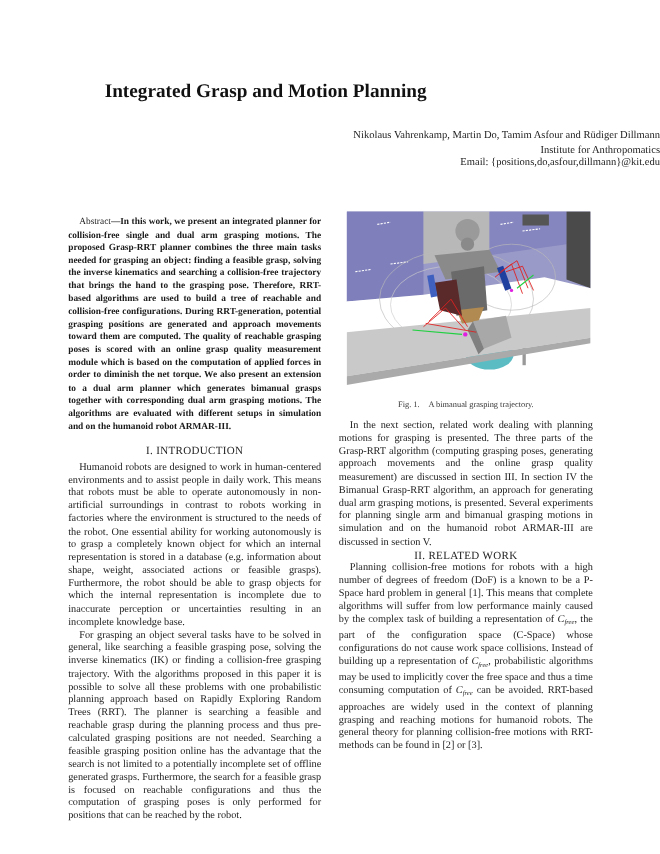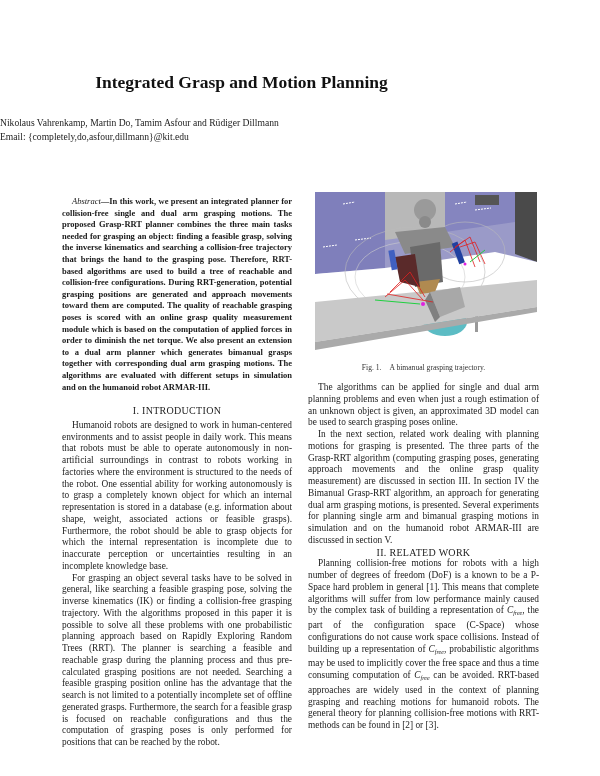--- a/index.html
+++ b/index.html
@@ -1,46 +1,47 @@
 <!DOCTYPE html>
 <html><head>
 <meta charset="utf-8">
 <style>
   html, body { margin: 0; padding: 0; background: #ffffff; }
   body { width: 600px; height: 776px; position: relative; overflow: hidden;
          font-family: "Liberation Serif", "DejaVu Serif", serif; color: #222; }
   .title { position: absolute; top: 72px; left: 0; width: 483px; text-align: center;
            font-weight: bold; font-size: 17.5px; color: #111; }
-  .authors { position: absolute; top: 117px; left: 0; width: 600px; text-align: left;
+  .authors { position: absolute; top: 117px; left: 0; width: 600px; text-align: right;
              font-size: 9.6px; line-height: 11.6px; color: #222; }
   .authors div { white-space: nowrap; }
   .col { position: absolute; font-size: 9.35px; line-height: 11.75px; text-align: justify; }
   .left { left: 62px; top: 196px; width: 230px; }
   .abstract { font-weight: bold; font-size: 8.5px; line-height: 11.6px; text-align: justify;
               text-indent: 10px; margin: 0 0 0 0; color: #1a1a1a; }
-  .abstract .lead { font-style: italic; font-weight: normal; }
+  .abstract .lead { font-weight: normal; }
   .sec { text-align: center; font-size: 10px; letter-spacing: 0.3px; margin: 0; line-height: 11.75px; }
   p { margin: 0; text-indent: 10px; }
   .fig { position: absolute; left: 315px; top: 192px; width: 222px; height: 162px; overflow: hidden; }
   .caption { position: absolute; left: 308px; top: 363px; width: 231px; text-align: center;
              font-size: 7.6px; color: #333; }
   .caption .lbl { margin-right: 8px; }
   .right-text { position: absolute; left: 308px; top: 382px; width: 231px; font-size: 9.35px;
                 line-height: 11.75px; text-align: justify; }
   i.m { font-style: italic; }
   sub { font-size: 6px; font-style: italic; vertical-align: -2px; }
 </style>
 </head>
 <body>
 
 <div class="title">Integrated Grasp and Motion Planning</div>
 
 <div class="authors">
   <div style="margin-bottom:2px;">Nikolaus Vahrenkamp, Martin Do, Tamim Asfour and Rüdiger Dillmann</div>
-  <div>Email: {completely,do,asfour,dillmann}@kit.edu</div>
+  <div>Institute for Anthropomatics</div>
+  <div>Email: {positions,do,asfour,dillmann}@kit.edu</div>
 </div>
 
 <div class="col left">
   <div class="abstract"><span class="lead">Abstract</span><span>—</span><span>In this work, we present an integrated planner for collision-free single and dual arm grasping motions. The proposed Grasp-RRT planner combines the three main tasks needed for grasping an object: finding a feasible grasp, solving the inverse kinematics and searching a collision-free trajectory that brings the hand to the grasping pose. Therefore, RRT-based algorithms are used to build a tree of reachable and collision-free configurations. During RRT-generation, potential grasping positions are generated and approach movements toward them are computed. The quality of reachable grasping poses is scored with an online grasp quality measurement module which is based on the computation of applied forces in order to diminish the net torque. We also present an extension to a dual arm planner which generates bimanual grasps together with corresponding dual arm grasping motions. The algorithms are evaluated with different setups in simulation and on the humanoid robot ARMAR-III.</span></div>
   <div style="height:12px"></div>
   <div class="sec">I. INTRODUCTION</div>
   <div style="height:3px"></div>
   <p>Humanoid robots are designed to work in human-centered environments and to assist people in daily work. This means that robots must be able to operate autonomously in non-artificial surroundings in contrast to robots working in factories where the environment is structured to the needs of the robot. One essential ability for working autonomously is to grasp a completely known object for which an internal representation is stored in a database (e.g. information about shape, weight, associated actions or feasible grasps). Furthermore, the robot should be able to grasp objects for which the internal representation is incomplete due to inaccurate perception or uncertainties resulting in an incomplete knowledge base.</p>
   <p>For grasping an object several tasks have to be solved in general, like searching a feasible grasping pose, solving the inverse kinematics (IK) or finding a collision-free grasping trajectory. With the algorithms proposed in this paper it is possible to solve all these problems with one probabilistic planning approach based on Rapidly Exploring Random Trees (RRT). The planner is searching a feasible and reachable grasp during the planning process and thus pre-calculated grasping positions are not needed. Searching a feasible grasping position online has the advantage that the search is not limited to a potentially incomplete set of offline generated grasps. Furthermore, the search for a feasible grasp is focused on reachable configurations and thus the computation of grasping poses is only performed for positions that can be reached by the robot.</p>
 </div>
@@ -99,17 +100,16 @@
     </g>
     <line x1="60" y1="108" x2="105" y2="112" stroke="#20d040" stroke-width="1"></line>
     <line x1="155" y1="70" x2="170" y2="58" stroke="#20d040" stroke-width="1"></line>
     <circle cx="108" cy="112" r="2" fill="#e020e0"></circle>
     <circle cx="150" cy="72" r="1.5" fill="#e020e0"></circle>
   </svg>
 </div>
 <div class="caption"><span class="lbl">Fig. 1.</span><span>A bimanual grasping trajectory.</span></div>
 
 <div class="right-text">
-  <p>The algorithms can be applied for single and dual arm planning problems and even when just a rough estimation of an unknown object is given, an approximated 3D model can be used to search grasping poses online.</p>
   <p>In the next section, related work dealing with planning motions for grasping is presented. The three parts of the Grasp-RRT algorithm (computing grasping poses, generating approach movements and the online grasp quality measurement) are discussed in section III. In section IV the Bimanual Grasp-RRT algorithm, an approach for generating dual arm grasping motions, is presented. Several experiments for planning single arm and bimanual grasping motions in simulation and on the humanoid robot ARMAR-III are discussed in section V.</p>
   <div class="sec">II. RELATED WORK</div>
   <p><span>Planning collision-free motions for robots with a high number of degrees of freedom (DoF) is a known to be a P-Space hard problem in general [1]. This means that complete algorithms will suffer from low performance mainly caused by the complex task of building a representation of </span><i class="m"><span>C</span><sub>free</sub></i><span>, the part of the configuration space (C-Space) whose configurations do not cause work space collisions. Instead of building up a representation of </span><i class="m"><span>C</span><sub>free</sub></i><span>, probabilistic algorithms may be used to implicitly cover the free space and thus a time consuming computation of </span><i class="m"><span>C</span><sub>free</sub></i><span> can be avoided. RRT-based approaches are widely used in the context of planning grasping and reaching motions for humanoid robots. The general theory for planning collision-free motions with RRT-methods can be found in [2] or [3].</span></p>
 </div>
 
 </body></html>

